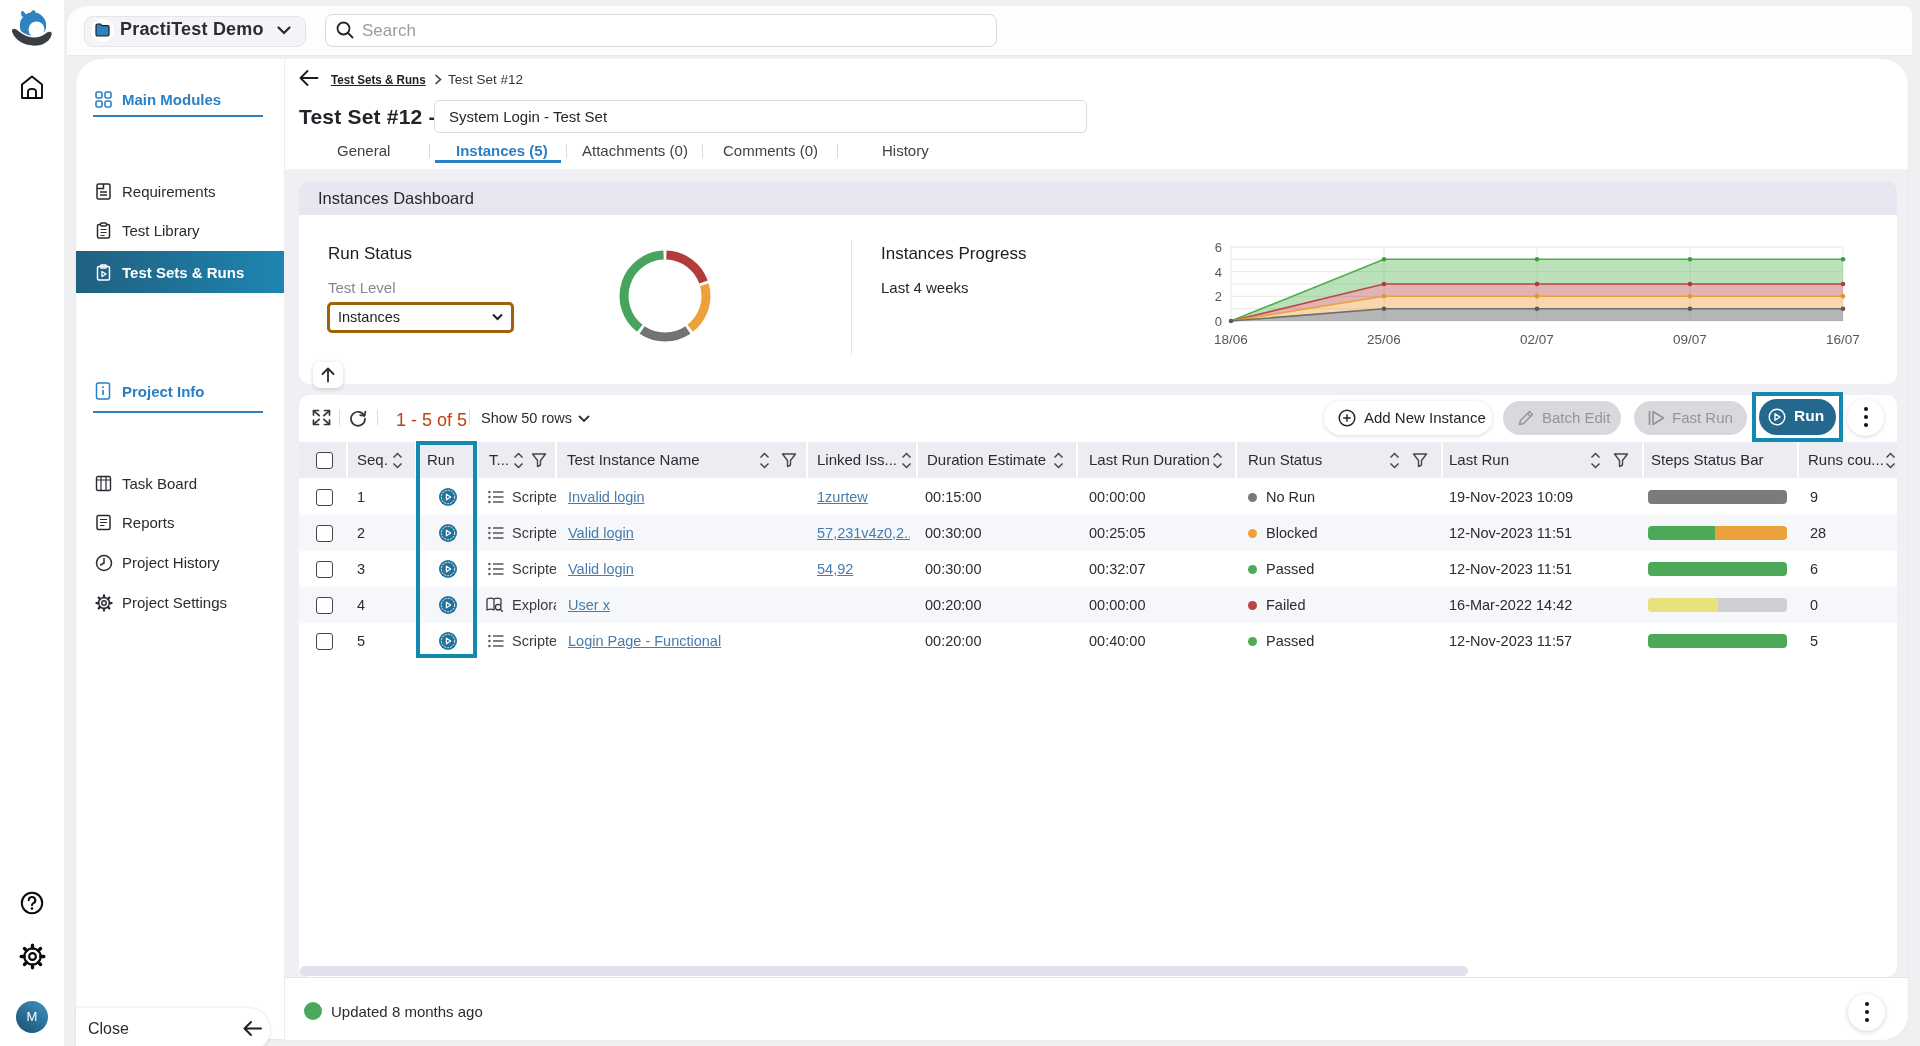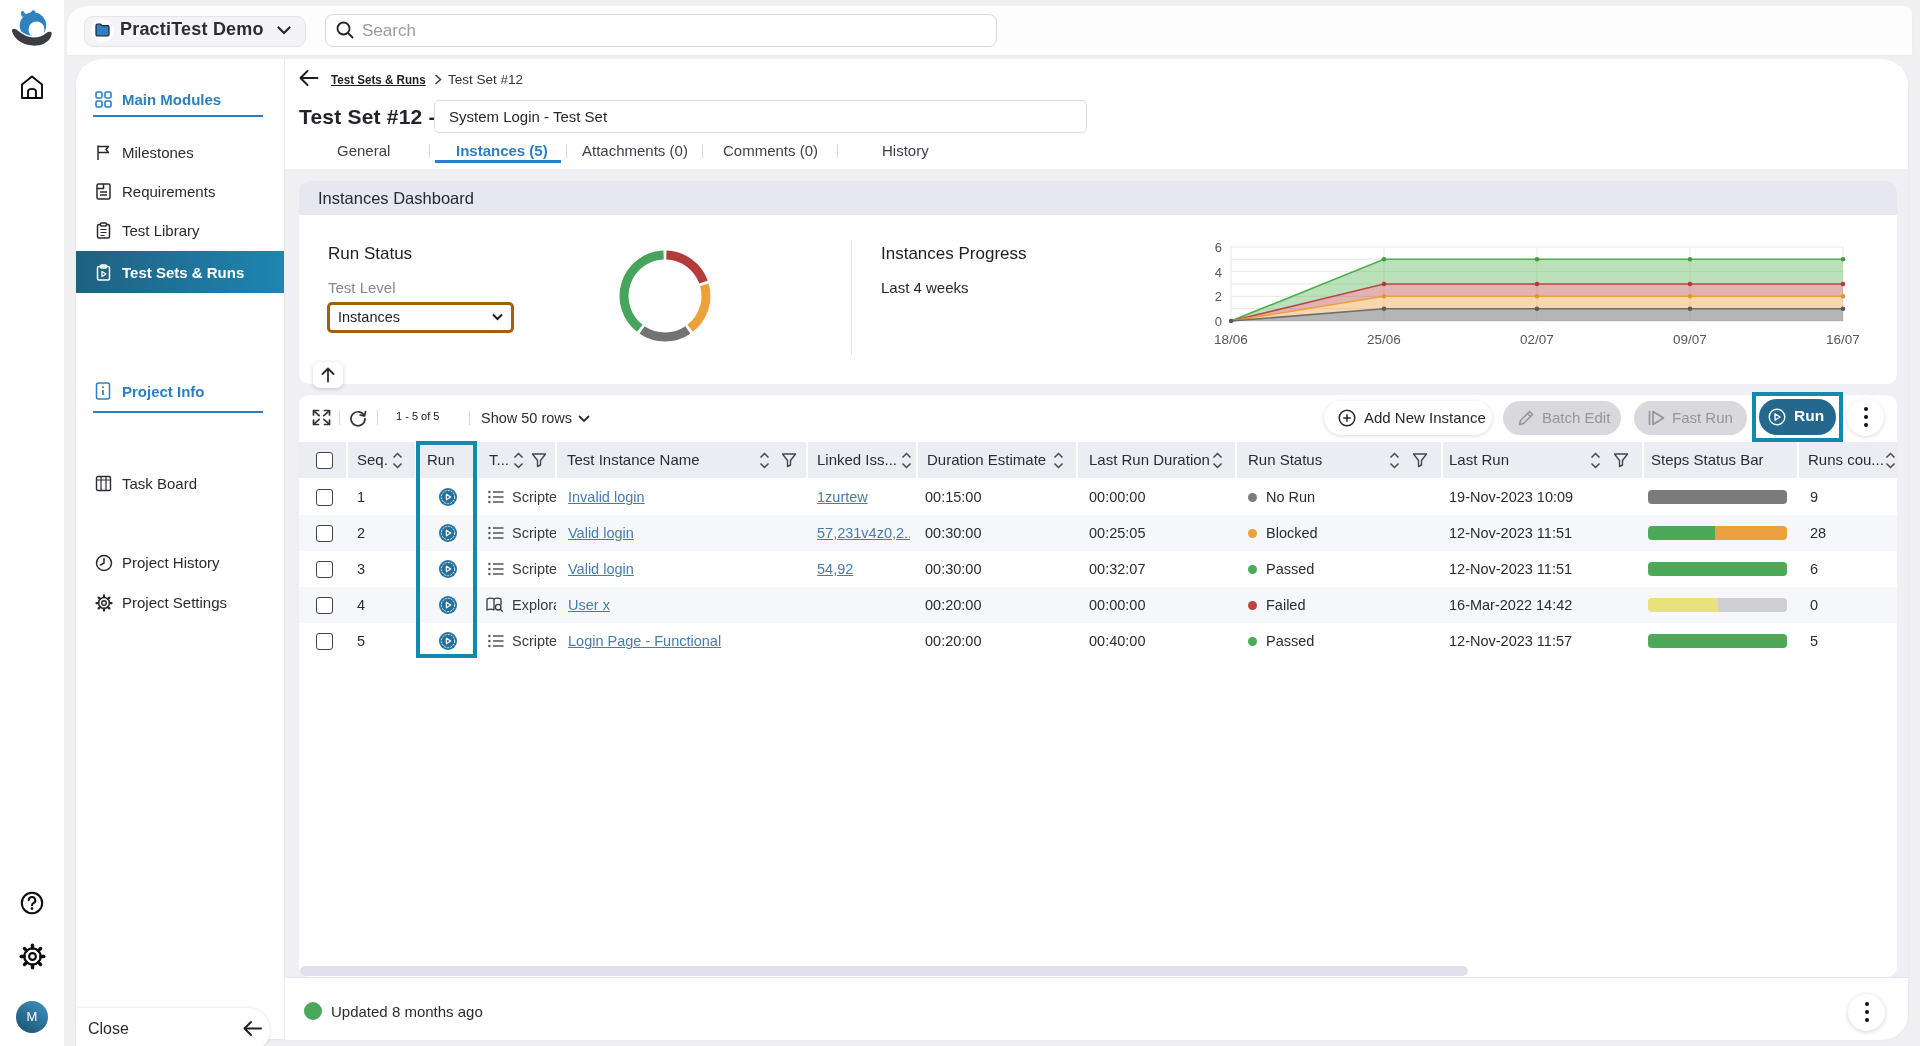--- a/index.html
+++ b/index.html
@@ -88,27 +88,20 @@
   <div class="navhead" style="top:18px">
     <svg style="position:absolute;left:19px;top:1px" width="17" height="17" viewBox="0 0 17 17" fill="none" stroke="#2b7fc2" stroke-width="1.6">
         <rect x="1" y="1" width="6" height="6" rx="1.5"></rect>
         <rect x="10" y="1" width="6" height="6" rx="1.5"></rect>
         <rect x="1" y="10" width="6" height="6" rx="1.5"></rect>
         <rect x="10" y="10" width="6" height="6" rx="1.5"></rect>
       </svg>
     <span style="position:absolute;left:46px;top:1px">Main Modules</span>
   </div>
   <div class="abs" style="left:17px;top:43px;width:170px;height:2px;background:#2b7fc2"></div>
-  <div class="navitem" style="top:61px">
-    <svg class="ic" width="17" height="17" viewBox="0 0 17 17" fill="none" stroke="#2a2a31" stroke-width="1.5">
-        <path d="M3 16 L3 1.5"></path>
-        <path d="M3 2.5 L13.5 2.5 L11 5.5 L13.5 8.5 L3 8.5" stroke-linejoin="round"></path>
-      </svg>
-    <span class="lb">Milestones</span>
-  </div>
   <div class="navitem" style="top:100px">
     <svg class="ic" width="17" height="17" viewBox="0 0 17 17" fill="none" stroke="#2a2a31" stroke-width="1.5">
         <rect x="2" y="1" width="13" height="15" rx="1.5"></rect>
         <path d="M2 5.5 L8.5 5.5 L8.5 1"></path>
         <path d="M5 9 L12 9 M5 12 L12 12" stroke-width="1.3"></path>
       </svg>
     <span class="lb">Requirements</span>
   </div>
   <div class="navitem" style="top:139px">
     <svg class="ic" width="17" height="17" viewBox="0 0 17 17" fill="none" stroke="#2a2a31" stroke-width="1.5">
@@ -135,20 +128,27 @@
       </svg>
     <span style="position:absolute;left:46px;top:1px">Project Info</span>
   </div>
   <div class="abs" style="left:17px;top:339px;width:170px;height:2px;background:#2b7fc2"></div>
   <div class="navitem" style="top:392px">
     <svg class="ic" width="17" height="17" viewBox="0 0 17 17" fill="none" stroke="#2a2a31" stroke-width="1.4">
         <rect x="1.5" y="1.5" width="14" height="14" rx="1.5"></rect>
         <path d="M6 1.5 L6 15.5 M11 1.5 L11 15.5 M1.5 5 L16 5" stroke-width="1.2"></path>
       </svg>
     <span class="lb">Task Board</span>
+  </div>
+  <div class="navitem" style="top:431px">
+    <svg class="ic" width="17" height="17" viewBox="0 0 17 17" fill="none" stroke="#2a2a31" stroke-width="1.5">
+        <rect x="2" y="1.5" width="13" height="14" rx="1.5"></rect>
+        <path d="M5 5.5 L12 5.5 M5 8.5 L12 8.5 M5 11.5 L9.5 11.5" stroke-width="1.2"></path>
+      </svg>
+    <span class="lb">Reports</span>
   </div>
   <div class="navitem" style="top:471px">
     <svg class="ic" width="18" height="18" viewBox="0 0 18 18" fill="none" stroke="#2a2a31" stroke-width="1.5">
         <circle cx="9" cy="9" r="7.5"></circle>
         <path d="M9 4.5 L9 9 L5.5 11" stroke-linecap="round"></path>
       </svg>
     <span class="lb">Project History</span>
   </div>
   <div class="navitem" style="top:511px">
     <svg class="ic" width="18" height="18" viewBox="0 0 24 24">
@@ -273,21 +273,21 @@
     <path d="M12.5 15.5 L17.5 15.5 L17.5 11"></path>
     <path d="M17.2 15.2 L11.8 10.4"></path>
   </svg>
 <div class="abs" style="left:339px;top:410px;width:1px;height:15px;background:#d9d9de"></div>
 <div class="abs" style="left:377px;top:410px;width:1px;height:15px;background:#d9d9de"></div>
 <div class="abs" style="left:469px;top:410px;width:1px;height:15px;background:#d9d9de"></div>
 <svg class="abs" style="left:349px;top:409px" width="18" height="18" viewBox="0 0 18 18" fill="none" stroke="#323339" stroke-width="1.7">
     <path d="M15.2 6.5 A7 7 0 1 0 16 9.7" stroke-linecap="round"></path>
     <path d="M16.5 2.5 L15.6 6.9 L11.2 6.2" stroke-linecap="round" stroke-linejoin="round"></path>
   </svg>
-<div class="abs" style="left:396px;top:410px;font-size:11px;color:#0f172a">1 - 5 of 5</div>
+<div class="abs" style="left:396px;top:410px;font-size:18px;color:#c2410c">1 - 5 of 5</div>
 <div class="abs" style="left:481px;top:410px;font-size:14.5px;color:#2b2c32">Show 50 rows</div>
 <svg class="abs" style="left:578px;top:415px" width="12" height="8" viewBox="0 0 12 8" fill="none" stroke="#2b2c32" stroke-width="1.8" stroke-linecap="round">
     <path d="M1.5 1.5 L6 6 L10.5 1.5"></path>
   </svg>
 <div class="abs pillbtn" style="left:1324px;width:168px;background:#fff;box-shadow:0 1px 4px rgba(0,0,0,.15);color:#26272d">
     <svg style="position:absolute;left:14px;top:8px" width="18" height="18" viewBox="0 0 18 18" fill="none" stroke="#26272d" stroke-width="1.5">
       <circle cx="9" cy="9" r="7.8"></circle>
       <path d="M9 5.2 L9 12.8 M5.2 9 L12.8 9"></path>
     </svg>
     <span style="position:absolute;left:40px">Add New Instance</span>

